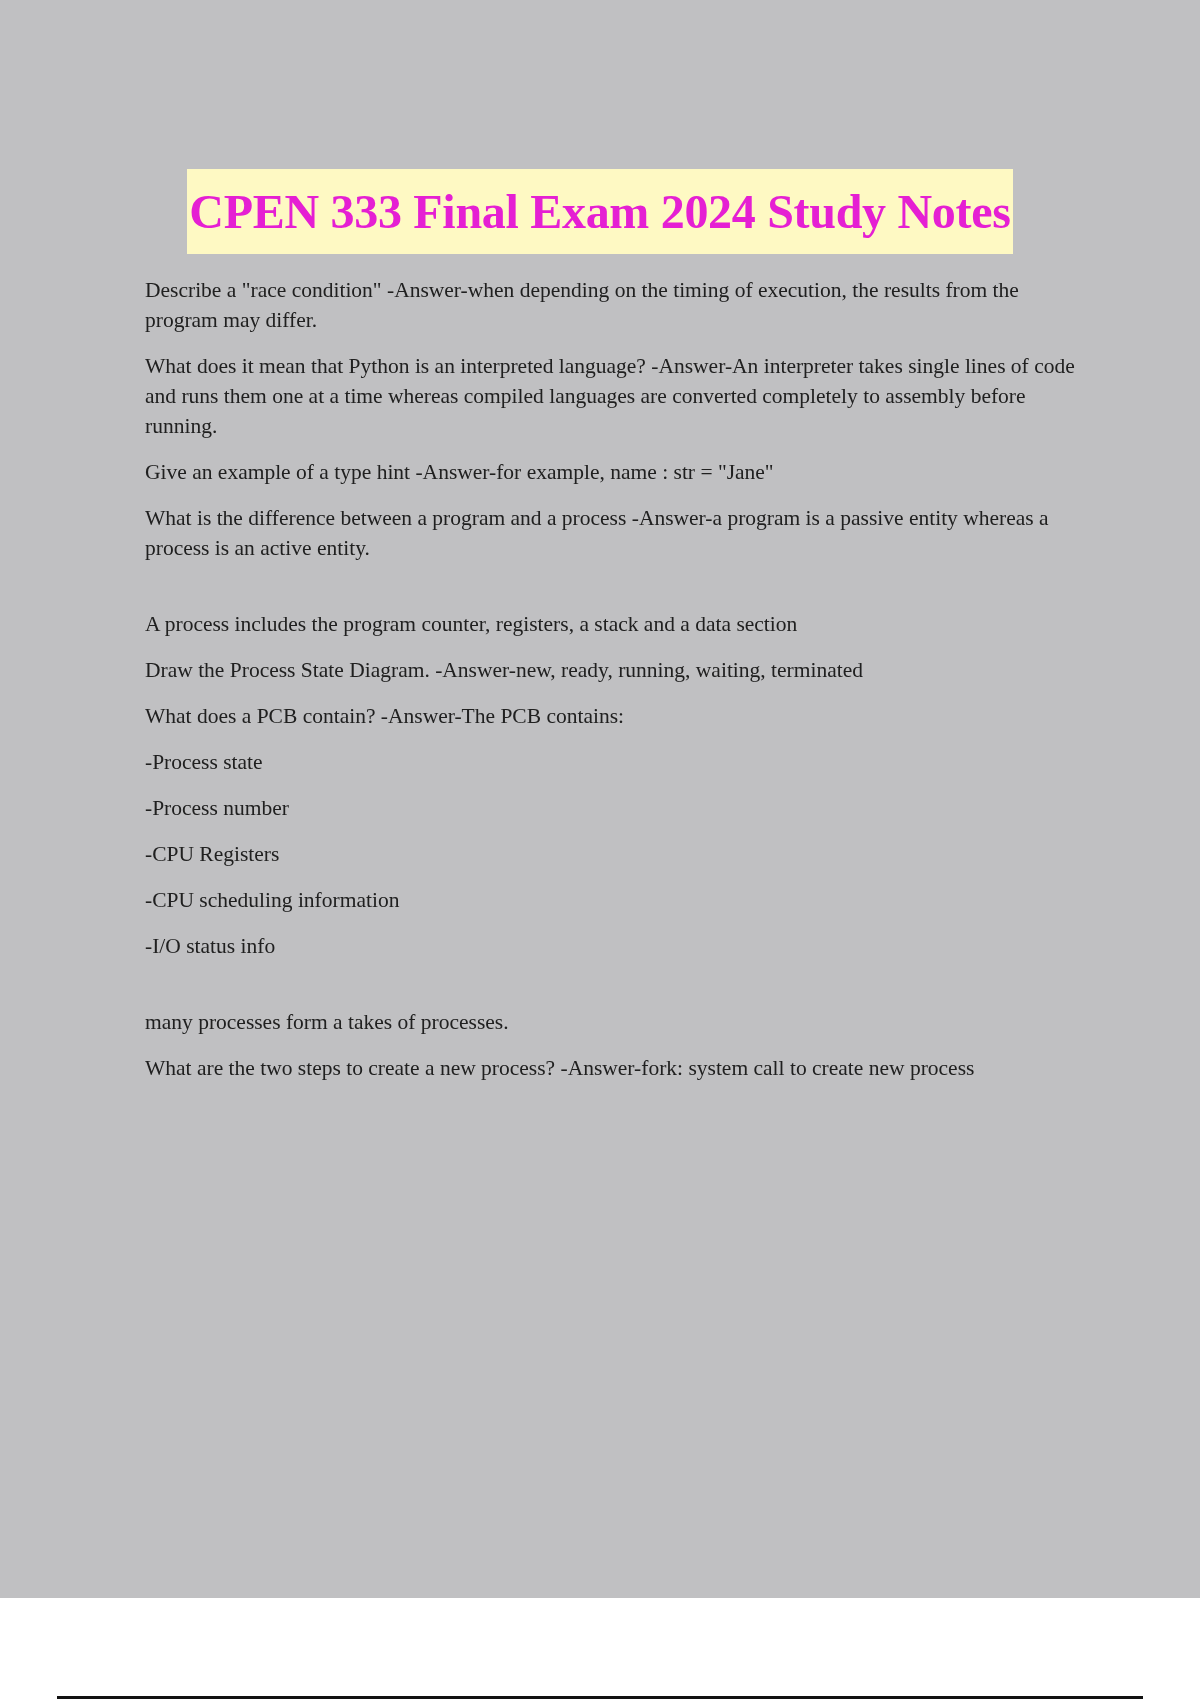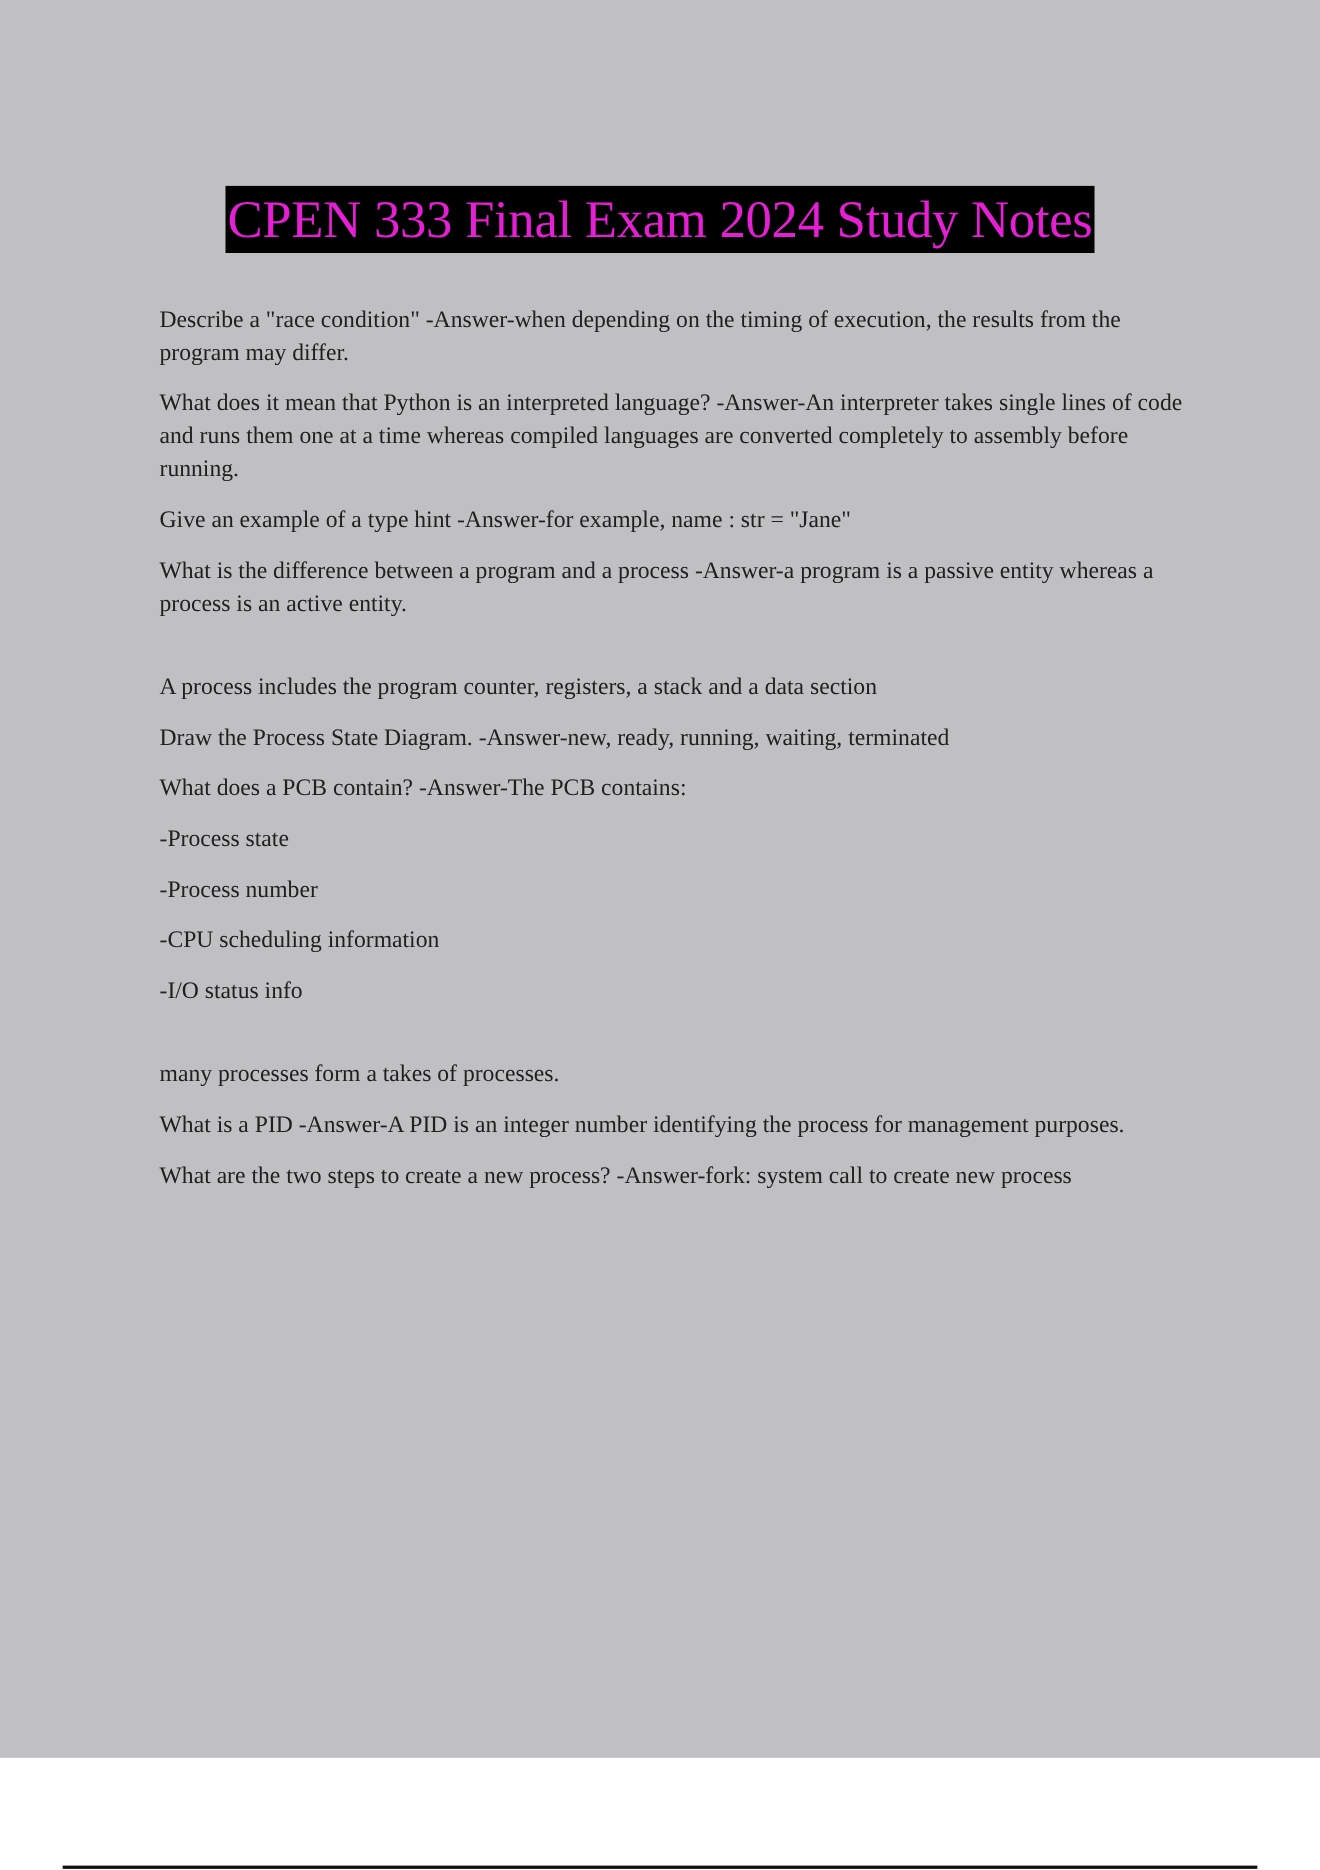--- a/index.html
+++ b/index.html
@@ -20,28 +20,28 @@
   }
   .title-wrap {
     position: absolute;
     top: 169px;
     left: 0;
     width: 1200px;
     text-align: center;
   }
   .title {
     display: inline-block;
-    background: #000000;
+    background: #fef9c3;
     color: #e51fd3;
     font-family: "Liberation Serif", "DejaVu Serif", serif;
-    font-weight: normal;
+    font-weight: bold;
     font-size: 48px;
     line-height: 61px;
     height: 61px;
-    padding: 0 2px;
+    padding: 12px 2px;
     letter-spacing: -0.3px;
     white-space: nowrap;
   }
   .content {
     position: absolute;
     left: 145px;
     top: 275px;
     width: 945px;
     color: #202020;
     font-size: 21.5px;
@@ -70,22 +70,22 @@
     <p class="para">Describe a "race condition" -Answer-when depending on the timing of execution, the results from the program may differ.</p>
     <p class="para">What does it mean that Python is an interpreted language? -Answer-An interpreter takes single lines of code and runs them one at a time whereas compiled languages are converted completely to assembly before running.</p>
     <p class="para">Give an example of a type hint -Answer-for example, name : str = "Jane"</p>
     <p class="para">What is the difference between a program and a process -Answer-a program is a passive entity whereas a process is an active entity.</p>
     <div class="gap"></div>
     <p class="para">A process includes the program counter, registers, a stack and a data section</p>
     <p class="para">Draw the Process State Diagram. -Answer-new, ready, running, waiting, terminated</p>
     <p class="para">What does a PCB contain? -Answer-The PCB contains:</p>
     <p class="para">-Process state</p>
     <p class="para">-Process number</p>
+    <p class="para">-CPU Registers</p>
     <p class="para">-CPU scheduling information</p>
     <p class="para">-I/O status info</p>
     <div class="gap"></div>
     <p class="para">many processes form a takes of processes.</p>
-    <p class="para">What is a PID -Answer-A PID is an integer number identifying the process for management purposes.</p>
     <p class="para">What are the two steps to create a new process? -Answer-fork: system call to create new process</p>
   </div>
 </div>
 
 <div class="bottom-rule"></div>
 
 </body></html>

